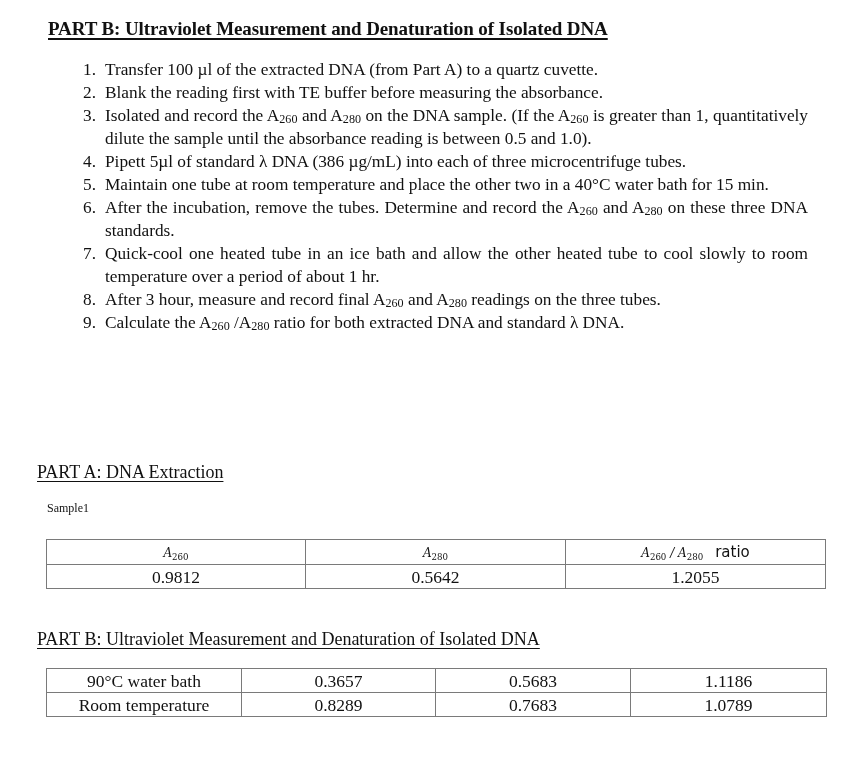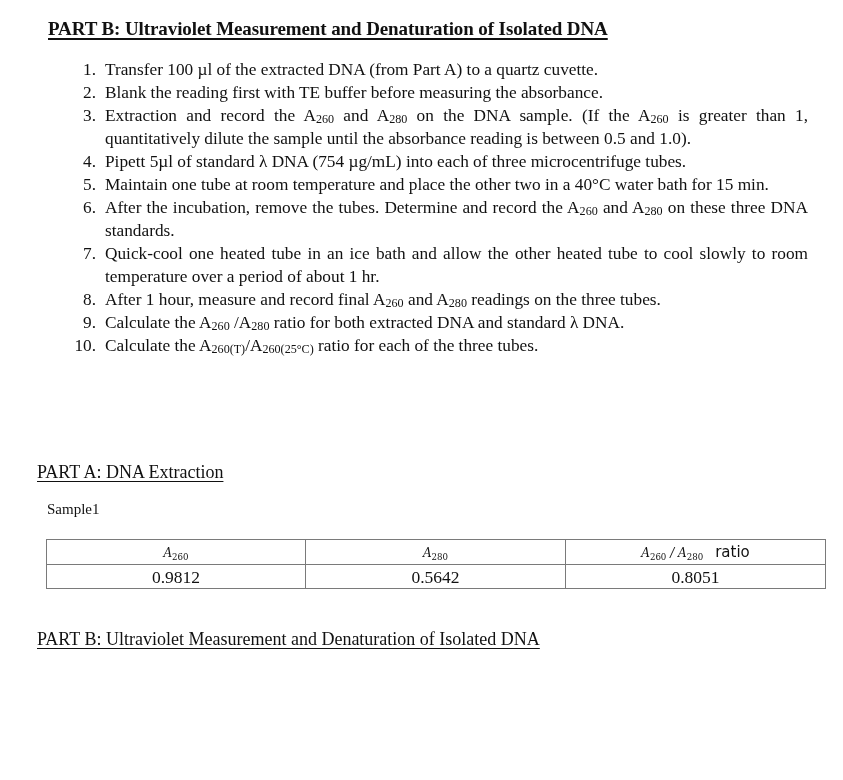--- a/index.html
+++ b/index.html
@@ -64,21 +64,21 @@
       left: 37px;
       font-size: 18px;
       text-decoration: underline;
       text-underline-offset: 3px;
       white-space: nowrap;
     }
     .sample-label {
       position: absolute;
       left: 47px;
       top: 501px;
-      font-size: 15px;
+      font-size: 12px;
     }
     table.data {
       position: absolute;
       border-collapse: collapse;
       font-size: 17.5px;
       table-layout: fixed;
     }
     table.data td {
       border: 1.5px solid #7a7a7a;
       text-align: center;
@@ -118,49 +118,45 @@
     <li>
       <span class="num">1.</span>
       <span class="txt"><span>Transfer 100 µl of the extracted DNA (from Part A) to a quartz cuvette.</span></span>
     </li>
     <li>
       <span class="num">2.</span>
       <span class="txt"><span>Blank the reading first with TE buffer before measuring the absorbance.</span></span>
     </li>
     <li>
       <span class="num">3.</span>
-      <span class="txt"><span>Extraction and record the A</span><sub class="s">260</sub><span> and A</span><sub class="s">280</sub><span> on the DNA sample. (If the A</span><sub class="s">260</sub><span> is greater than 1, quantitatively dilute the sample until the absorbance reading is between 0.5 and 1.0).</span></span>
+      <span class="txt"><span>Isolated and record the A</span><sub class="s">260</sub><span> and A</span><sub class="s">280</sub><span> on the DNA sample. (If the A</span><sub class="s">260</sub><span> is greater than 1, quantitatively dilute the sample until the absorbance reading is between 0.5 and 1.0).</span></span>
     </li>
     <li>
       <span class="num">4.</span>
-      <span class="txt"><span>Pipett 5µl of standard λ DNA (754 µg/mL) into each of three microcentrifuge tubes.</span></span>
+      <span class="txt"><span>Pipett 5µl of standard λ DNA (386 µg/mL) into each of three microcentrifuge tubes.</span></span>
     </li>
     <li>
       <span class="num">5.</span>
       <span class="txt"><span>Maintain one tube at room temperature and place the other two in a 40°C water bath for 15 min.</span></span>
     </li>
     <li>
       <span class="num">6.</span>
       <span class="txt"><span>After the incubation, remove the tubes.  Determine and record the A</span><sub class="s">260</sub><span> and A</span><sub class="s">280</sub><span> on these three DNA standards.</span></span>
     </li>
     <li>
       <span class="num">7.</span>
       <span class="txt"><span>Quick-cool one heated tube in an ice bath and allow the other heated tube to cool slowly to room temperature over a period of about 1 hr.</span></span>
     </li>
     <li>
       <span class="num">8.</span>
-      <span class="txt"><span>After 1 hour, measure and record final A</span><sub class="s">260</sub><span> and A</span><sub class="s">280</sub><span> readings on the three tubes.</span></span>
+      <span class="txt"><span>After 3 hour, measure and record final A</span><sub class="s">260</sub><span> and A</span><sub class="s">280</sub><span> readings on the three tubes.</span></span>
     </li>
     <li>
       <span class="num">9.</span>
       <span class="txt"><span>Calculate the A</span><sub class="s">260</sub><span> /A</span><sub class="s">280</sub><span> ratio for both extracted DNA and standard λ DNA.</span></span>
-    </li>
-    <li>
-      <span class="num">10.</span>
-      <span class="txt"><span>Calculate the A</span><sub class="s">260(T)</sub><span>/A</span><sub class="s">260(25°C)</sub><span> ratio for each of the three tubes.</span></span>
     </li>
   </ol>
 
   <div class="section-heading" style="top:462px;">PART A: DNA Extraction</div>
   <div class="sample-label">Sample1</div>
 
   <table class="data" id="table-a">
     <colgroup>
       <col style="width:259px">
       <col style="width:260px">
@@ -168,31 +164,43 @@
     </colgroup>
     <tbody>
         <tr>
       <td><span class="math"><span>A</span><sub>260</sub></span></td>
       <td><span class="math"><span>A</span><sub>280</sub></span></td>
       <td><span class="math"><span>A</span><sub>260</sub><span> / </span><span>A</span><sub>280</sub></span><span class="ratio-word">ratio</span></td>
     </tr>
     <tr>
       <td>0.9812</td>
       <td>0.5642</td>
-      <td>0.8051</td>
+      <td>1.2055</td>
     </tr>
   </tbody>
     </table>
 
   <div class="section-heading" style="top:629px;">PART B: Ultraviolet Measurement and Denaturation of Isolated DNA</div>
 
   <table class="data" id="table-b">
     <colgroup>
       <col style="width:195px">
       <col style="width:194px">
       <col style="width:195px">
       <col style="width:196px">
     </colgroup>
     <tbody>
+    <tr>
+      <td>90°C water bath</td>
+      <td>0.3657</td>
+      <td>0.5683</td>
+      <td>1.1186</td>
+    </tr>
+    <tr>
+      <td>Room temperature</td>
+      <td>0.8289</td>
+      <td>0.7683</td>
+      <td>1.0789</td>
+    </tr>
   </tbody>
     </table>
 
 </div>
 
 </body></html>

